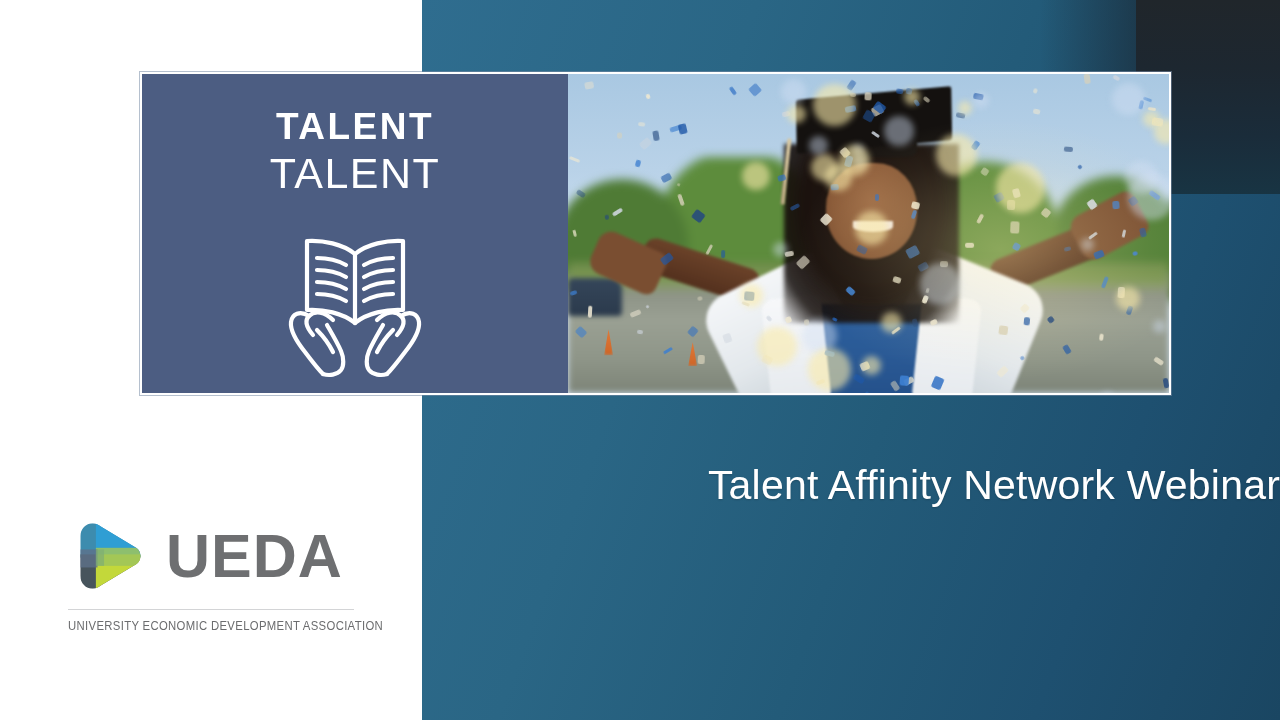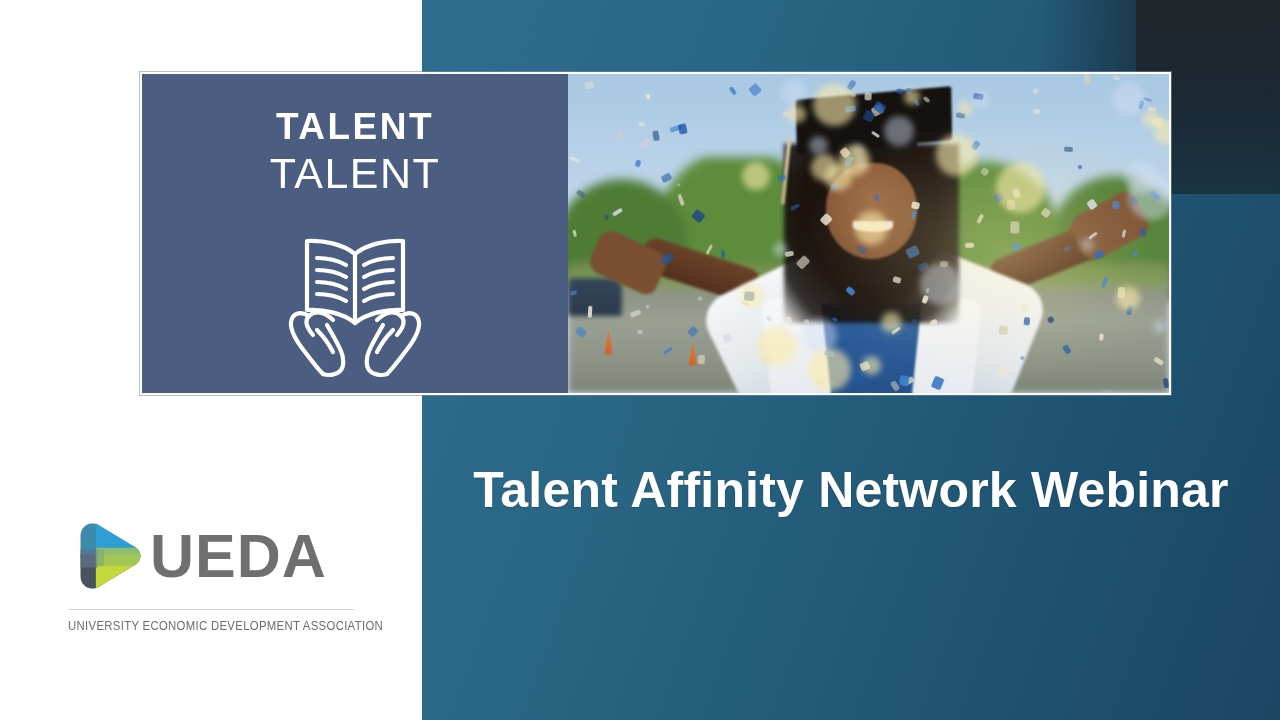--- a/index.html
+++ b/index.html
@@ -291,25 +291,26 @@
   
   .title-block {
     position: absolute;
     left: 422px;
     top: 462px;
     width: 858px;
     text-align: center;
     color: #ffffff;
   }
   .title-main {
-    font-size: 50px;
-    font-weight: 700;
+    font-size: 41px;
+    font-weight: 400;
     letter-spacing: 0.2px;
     line-height: 1.15;
     text-shadow: 0 1px 2px rgba(0,0,0,0.18);
+    text-align: right;
   }
   .title-date {
     margin-top: 68px;
     font-size: 36px;
     font-weight: 700;
     letter-spacing: 0.2px;
     text-shadow: 0 1px 2px rgba(0,0,0,0.18);
   }
 
   
@@ -323,20 +324,21 @@
     display: flex;
     align-items: center;
     height: 82px;
   }
   .ueda-mark {
     width: 82px;
     height: 82px;
     flex: 0 0 82px;
   }
   .ueda-word {
+    margin-left: 16px;
     font-size: 61px;
     font-weight: 700;
     letter-spacing: 1px;
     color: #6e6f71;
     line-height: 1;
   }
   .ueda-rule {
     margin-top: 12px;
     height: 1px;
     background: #d3d4d6;

